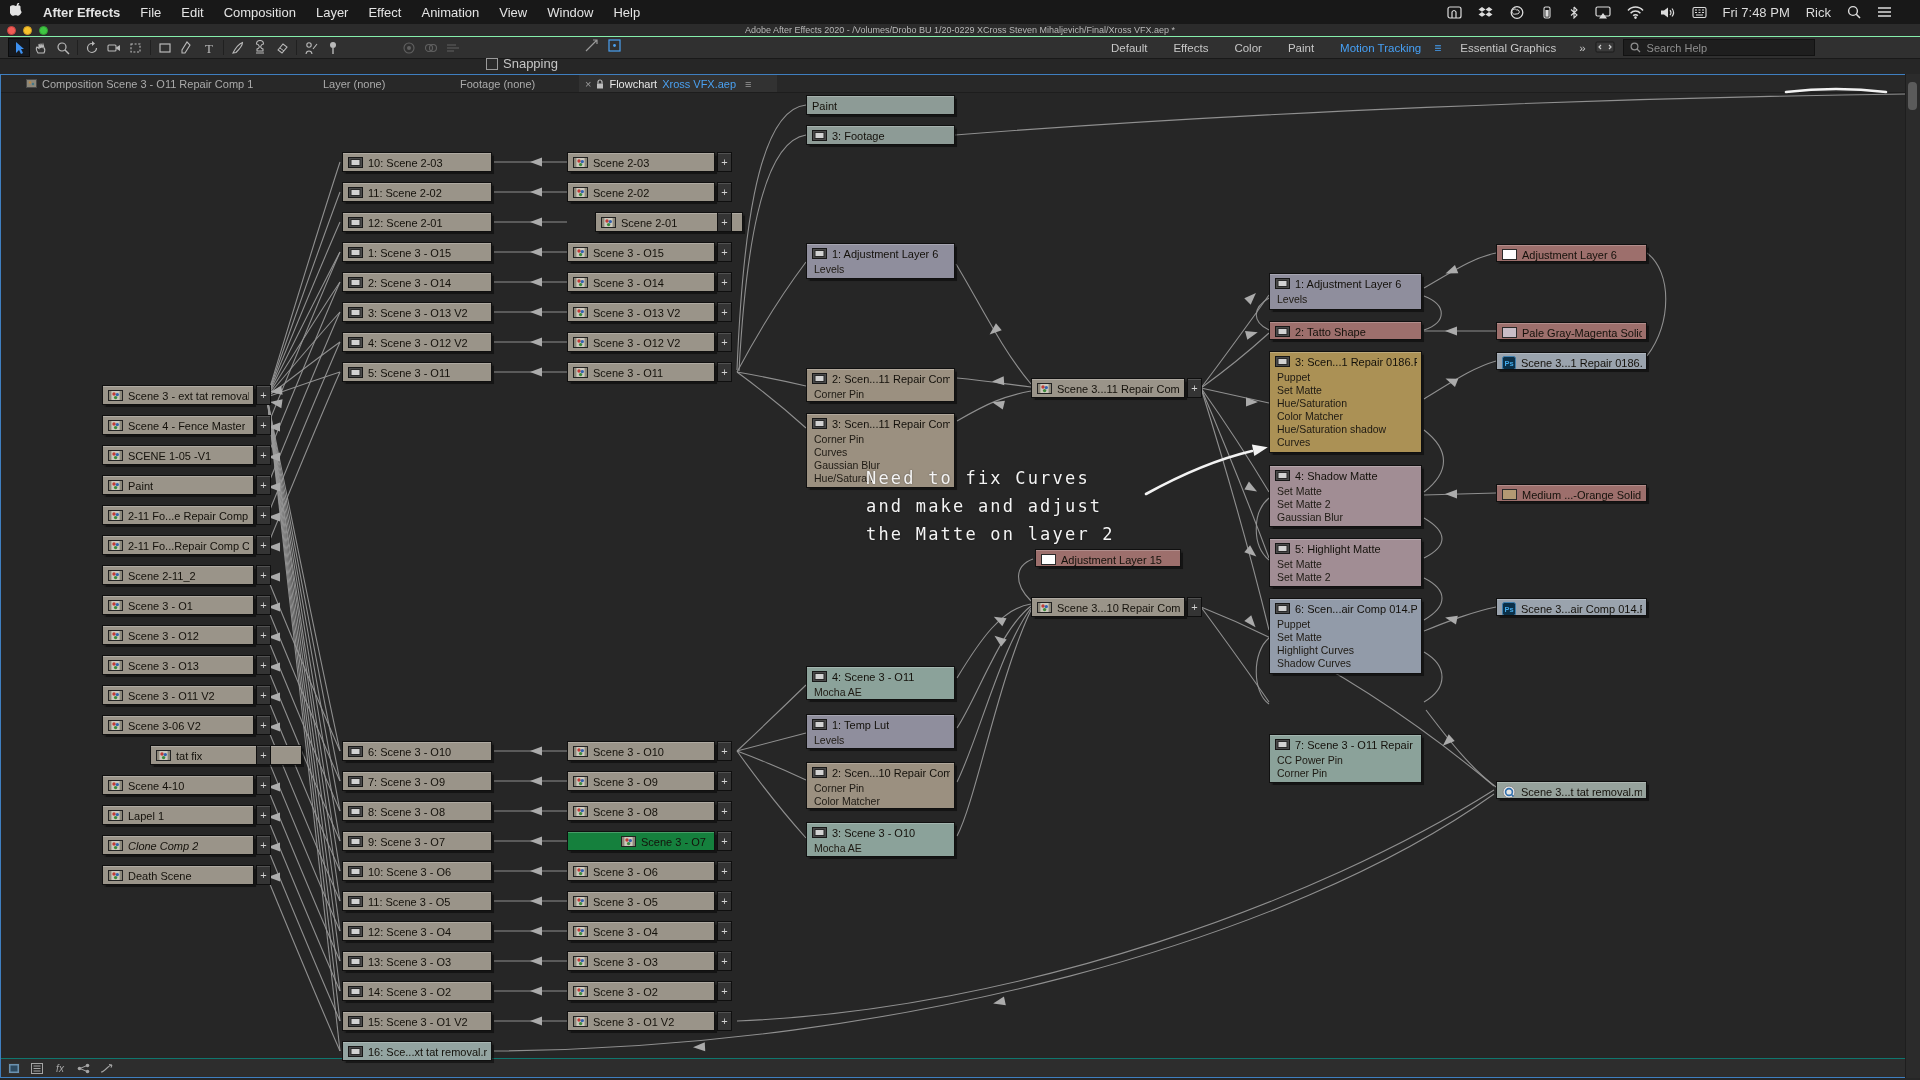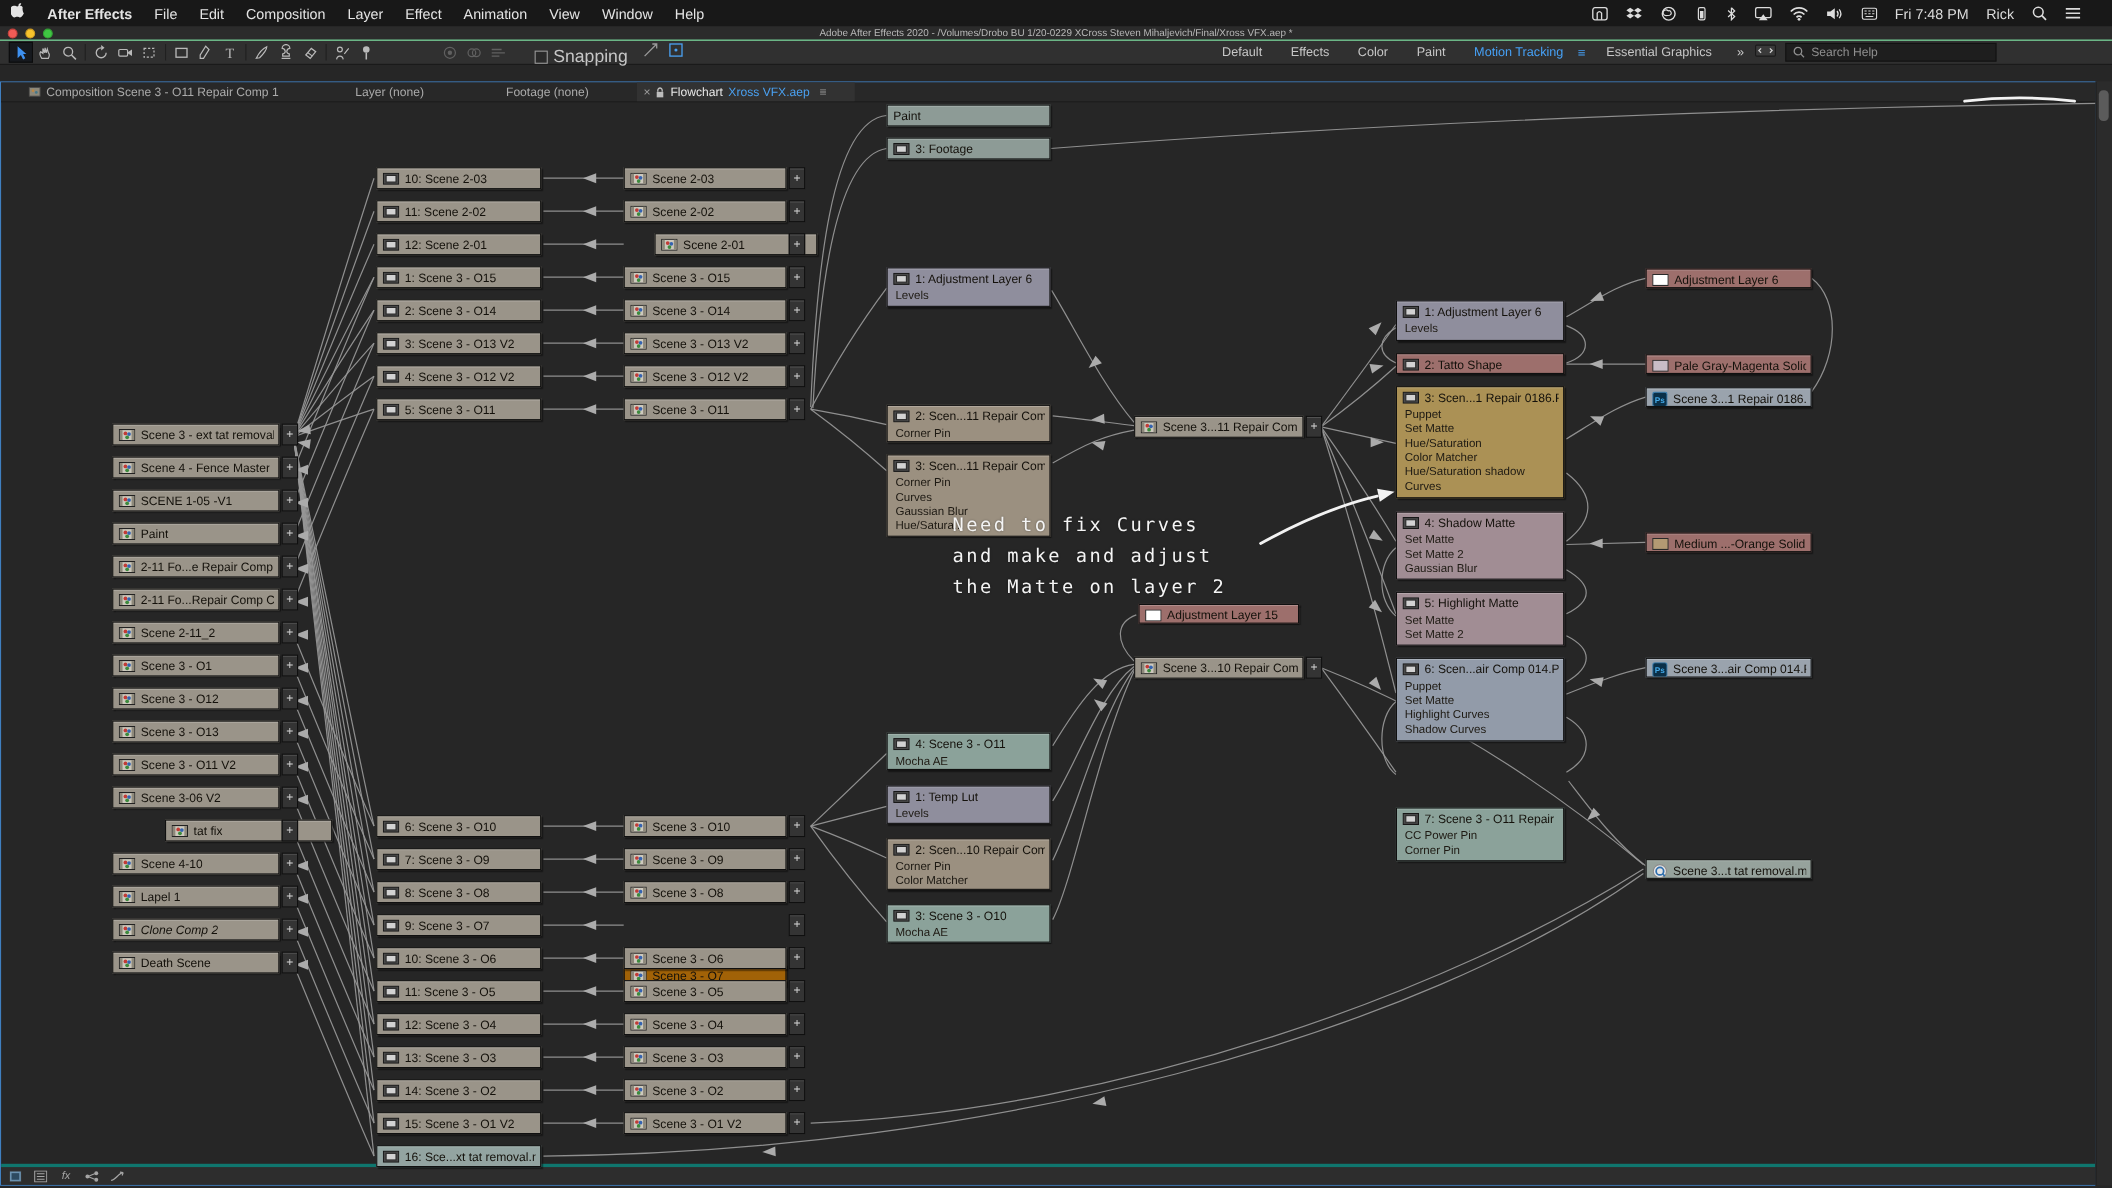--- a/index.html
+++ b/index.html
@@ -15,37 +15,37 @@
   .titlebar{position:absolute;top:24px;left:0;width:100%;height:12px;background:#2b2b2b;border-bottom:3px solid #86efac;z-index:50}
   .titlebar .tl{position:absolute;border-radius:50%;width:7px;height:7px;top:2px}
   .title-text{position:absolute;width:100%;text-align:center;font-size:9px;color:#b8b8b8;line-height:12px;white-space:nowrap}
   
   .toolbar{position:absolute;top:37px;left:0;width:100%;height:21px;background:#303030;border-bottom:1px solid #191919;z-index:50}
   .tools{position:absolute;left:8px;top:0;height:21px;display:flex;align-items:center}
   .tool{width:22px;height:19px;display:flex;align-items:center;justify-content:center}
   .tool.active{background:#16191e;border:1px solid #0c0c0c;box-sizing:border-box}
   .tsep{width:1px;height:15px;background:#202020;margin:0 3px}
   .tools-dim{position:absolute;left:398px;top:0;height:21px;display:flex;align-items:center;opacity:.35}
-  .snapping{position:absolute;left:486px;top:4px;height:21px;display:flex;align-items:center;gap:5px;color:#c6c6c6;font-size:16px}
+  .snapping{position:absolute;left:486px;top:16px;height:21px;display:flex;align-items:center;gap:5px;color:#c6c6c6;font-size:13px}
   .snapbox{width:10px;height:10px;border:1px solid #9a9a9a;background:#2a2a2a}
   .tools-after{position:absolute;left:584px;top:0;height:21px;display:flex;align-items:center;gap:8px}
   .ws{position:absolute;left:1098px;top:0;height:21px;display:flex;align-items:center;font-size:11.5px;color:#c7c7c7}
   .ws .wsi{padding:0 13px;white-space:nowrap}
   .ws .active-ws{color:#46a0f5}
   .ws .ws-menu{color:#46a0f5;padding:0 6px 0 0;font-size:12px}
   .ws .ovf{color:#c7c7c7;padding:0 10px;letter-spacing:-1px}
   .searchbox{display:flex;align-items:center;gap:6px;background:#1e1e1e;border:1px solid #121212;height:15px;width:178px;padding:0 6px;color:#8f8f8f;font-size:11px;margin-left:8px}
   
   .panel{position:absolute;top:74px;left:0;width:1906px;height:1004px;border:1px solid #3f7fc0;background:#262626;box-sizing:border-box;z-index:1}
   .tabbar{position:absolute;top:0;left:0;width:100%;height:17px;background:#282828;border-bottom:1px solid #1d1d1d;font-size:11px;color:#ababab}
   .tabbar .tb{position:absolute;top:0;height:17px;display:flex;align-items:center;gap:5px;white-space:nowrap}
   .activetab{position:absolute;left:578px;top:0;width:198px;height:17px;background:#323232;display:flex;align-items:center;gap:5px;padding-left:6px;box-sizing:border-box}
   .flow-name{color:#e8e8e8}
   .flow-file{color:#4aa0f0}
-  .bottombar{position:absolute;left:0;bottom:0;width:100%;height:19px;background:#2d2d2d;border-top:3px solid #0f766e;display:flex;align-items:center;gap:9px;padding-left:6px;box-sizing:border-box;color:#a5a5a5;font-size:11px}
+  .bottombar{position:absolute;left:0;bottom:0;width:100%;height:19px;background:#2d2d2d;border-top:1px solid #0f766e;display:flex;align-items:center;gap:9px;padding-left:6px;box-sizing:border-box;color:#a5a5a5;font-size:11px}
   .bbi{display:flex;align-items:center;justify-content:center;width:14px}
   .vscroll{position:absolute;top:74px;right:0;width:14px;height:1004px;background:#2b2b2b;border-left:1px solid #1e1e1e;z-index:40}
   .vthumb{position:absolute;top:8px;left:2px;width:9px;height:28px;background:#5b5b5b;border-radius:4px}
   
   #wires{position:absolute;top:0;left:0;z-index:2;pointer-events:none}
   #overlay{position:absolute;top:0;left:0;z-index:6;pointer-events:none}
   .wire{stroke:#989898;stroke-width:1.1;fill:none;opacity:.92}
   .ah{fill:#ababab;stroke:none}
   .wwire{stroke:#f2f2f2;stroke-width:2.6;fill:none;stroke-linecap:round}
   .wah{fill:#f2f2f2;stroke:none}
@@ -1152,21 +1152,21 @@
             <rect x="11.6" y="1" width="2.4" height="9" fill="#8d887a"></rect>
             <circle cx="6" cy="4" r="1.7" fill="#c23b36"></circle>
             <circle cx="9.3" cy="4.6" r="1.7" fill="#3563b0"></circle>
             <circle cx="7.6" cy="7.6" r="1.7" fill="#3d8a3d"></circle>
           </svg>
         </span>
         <span class="nlabel">Scene 3 - O8</span>
       </div>
     </div>
     <div class="plus" style="left: 717px; top: 801px; height: 18px;">+</div>
-    <div class="node" style="left: 567px; top: 877px; width: 148px; height: 20px; background: #a16207;">
+    <div class="node" style="left: 567px; top: 831px; width: 148px; height: 20px; background: #15803d; padding-left: 48px;">
       <div class="nhead">
         <span class="nicon">
           <svg width="15" height="11">
             <rect x="0.5" y="0.5" width="14" height="10" fill="#cdc9bd" stroke="#222"></rect>
             <rect x="1" y="1" width="2.4" height="9" fill="#8d887a"></rect>
             <rect x="11.6" y="1" width="2.4" height="9" fill="#8d887a"></rect>
             <circle cx="6" cy="4" r="1.7" fill="#c23b36"></circle>
             <circle cx="9.3" cy="4.6" r="1.7" fill="#3563b0"></circle>
             <circle cx="7.6" cy="7.6" r="1.7" fill="#3d8a3d"></circle>
           </svg>

